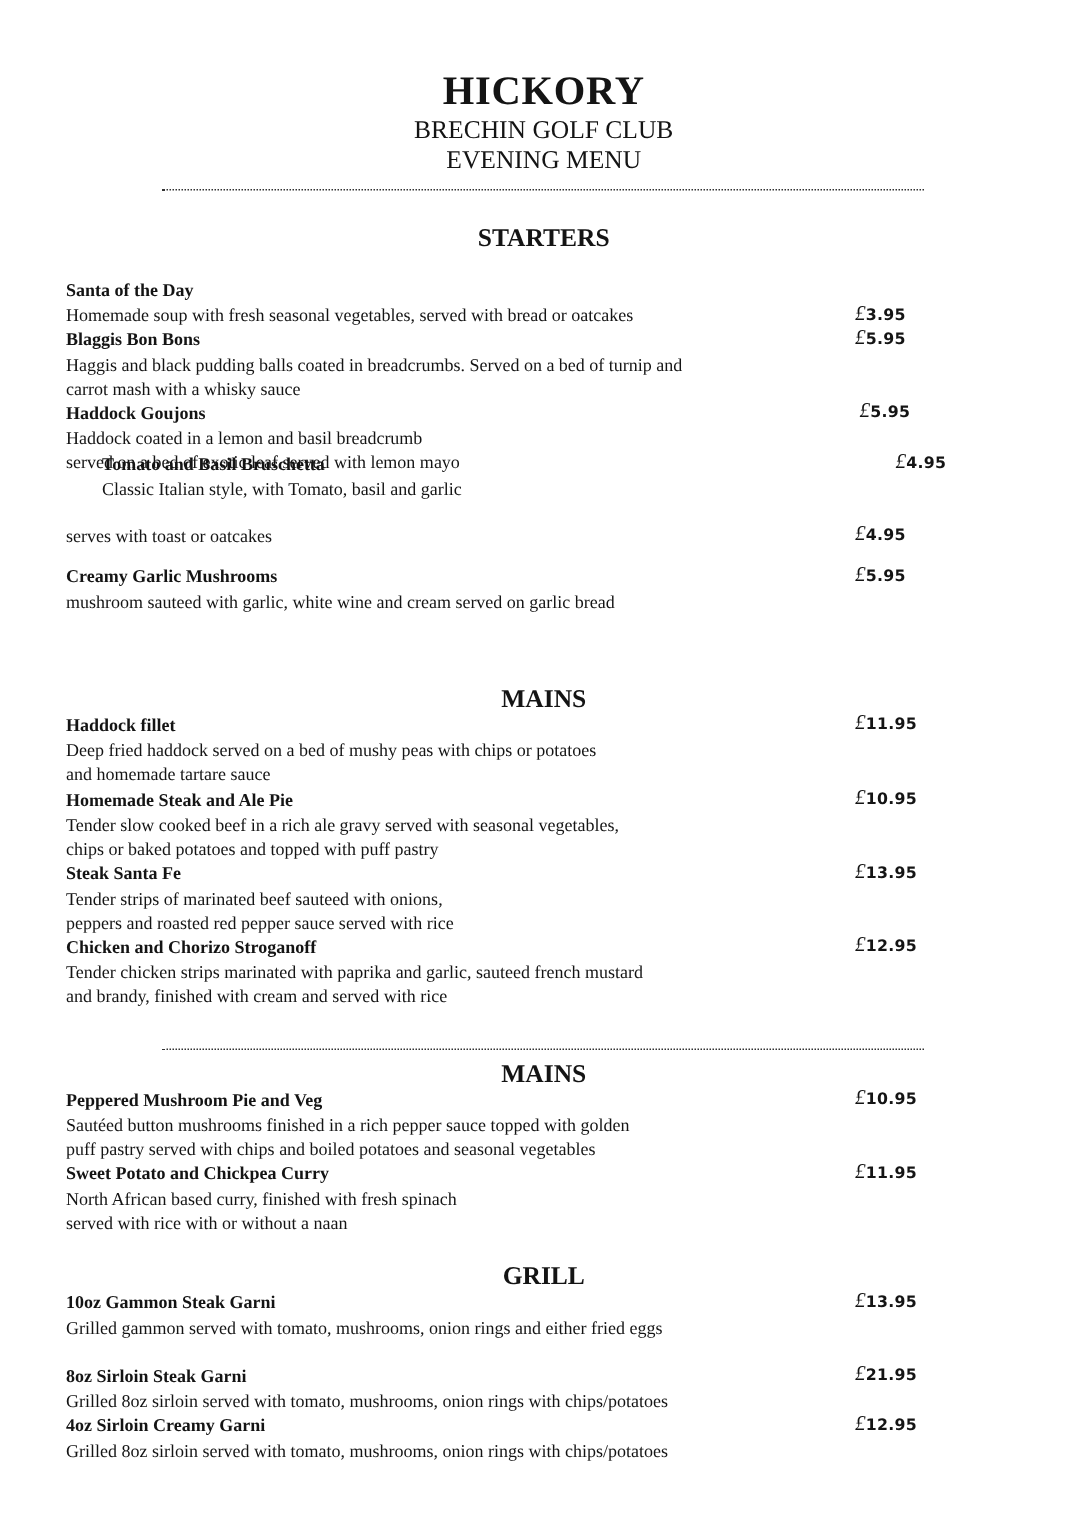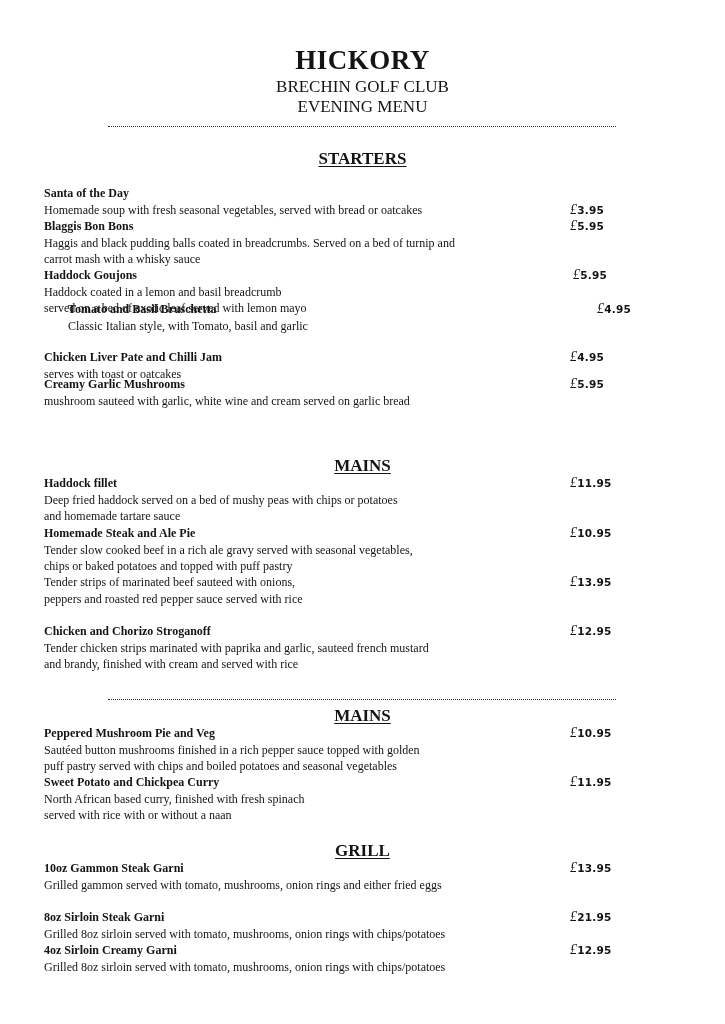--- a/index.html
+++ b/index.html
@@ -41,21 +41,20 @@
       height: 0;
       border-top: 1.5px dotted #333;
     }
     .section-heading {
       position: absolute;
       left: 0;
       width: 725px;
       text-align: center;
       font-size: 17px;
       font-weight: bold;
-      text-decoration: underline;
       text-underline-offset: 2px;
       line-height: 20px;
     }
     .item {
       position: absolute;
       left: 44px;
       width: 580px;
     }
     .item-name {
       font-size: 12px;
@@ -117,21 +116,20 @@
   <div class="item-price" style="left:529px;"><span class="pound">£</span><span>5.95</span></div>
 </div>
 
 <div class="item" style="top:301px;margin-left:24px;">
   <div class="item-name">Tomato and Basil Bruschetta</div>
   <div class="item-desc">Classic Italian style, with Tomato, basil and garlic</div>
   <div class="item-price" style="left:529px;"><span class="pound">£</span><span>4.95</span></div>
 </div>
 
 <div class="item" style="top:349px;">
-  <div class="item-name">Chicken Liver Pate and Chilli Jam</div>
   <div class="item-desc">serves with toast or oatcakes</div>
   <div class="item-price" style="left:526px;"><span class="pound">£</span><span>4.95</span></div>
 </div>
 
 <div class="item" style="top:376px;">
   <div class="item-name">Creamy Garlic Mushrooms</div>
   <div class="item-desc">mushroom sauteed with garlic, white wine and cream served on garlic bread</div>
   <div class="item-price" style="left:526px;"><span class="pound">£</span><span>5.95</span></div>
 </div>
 
@@ -145,20 +143,21 @@
 </div>
 
 <div class="item" style="top:525px;">
   <div class="item-name">Homemade Steak and Ale Pie</div>
   <div class="item-desc">Tender slow cooked beef in a rich ale gravy served with seasonal vegetables,</div>
   <div class="item-desc">chips or baked potatoes and topped with puff pastry</div>
   <div class="item-price" style="left:526px;"><span class="pound">£</span><span>10.95</span></div>
 </div>
 
 <div class="item" style="top:574px;">
+  <div class="item-name">Steak Santa Fe</div>
   <div class="item-desc">Tender strips of marinated beef sauteed with onions,</div>
   <div class="item-desc">peppers and roasted red pepper sauce served with rice</div>
   <div class="item-price" style="left:526px;"><span class="pound">£</span><span>13.95</span></div>
 </div>
 
 <div class="item" style="top:623px;">
   <div class="item-name">Chicken and Chorizo Stroganoff</div>
   <div class="item-desc">Tender chicken strips marinated with paprika and garlic, sauteed french mustard</div>
   <div class="item-desc">and brandy, finished with cream and served with rice</div>
   <div class="item-price" style="left:526px;"><span class="pound">£</span><span>12.95</span></div>

